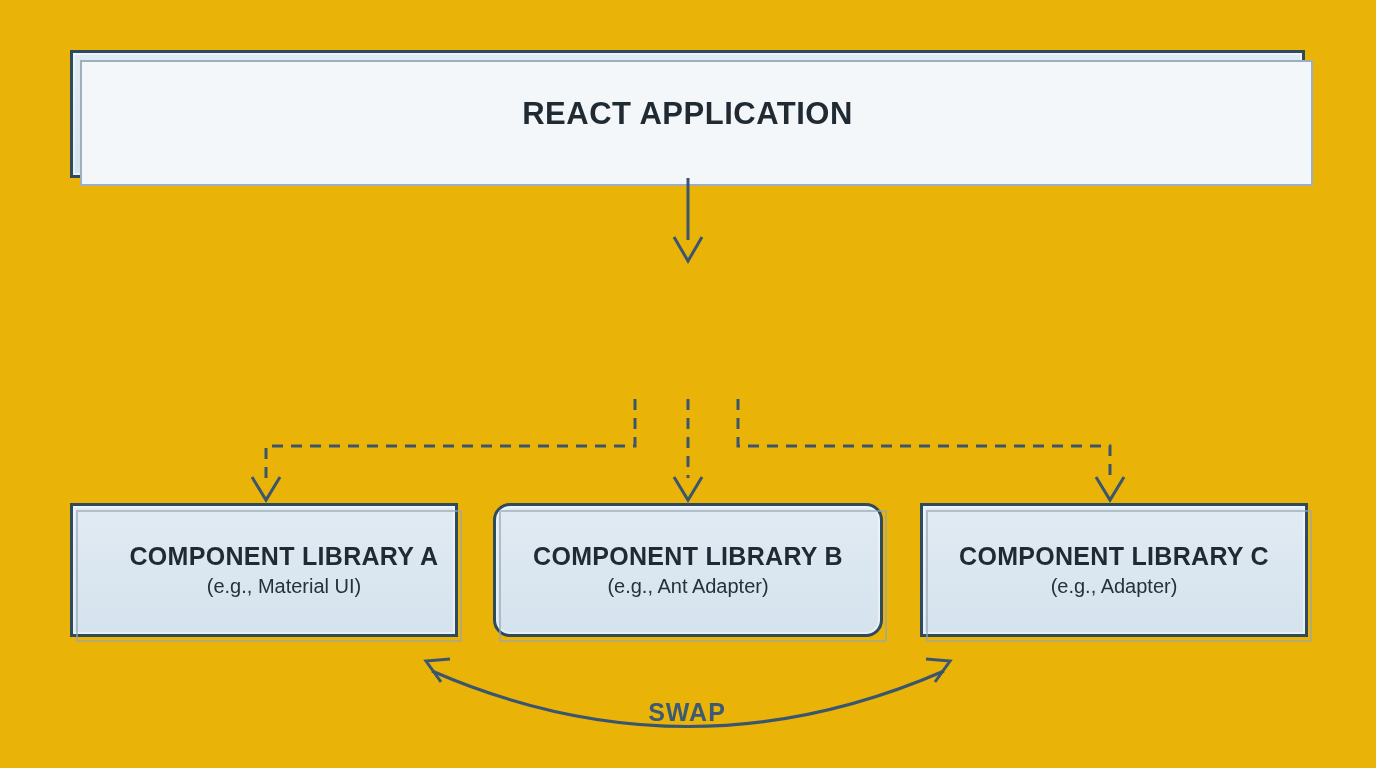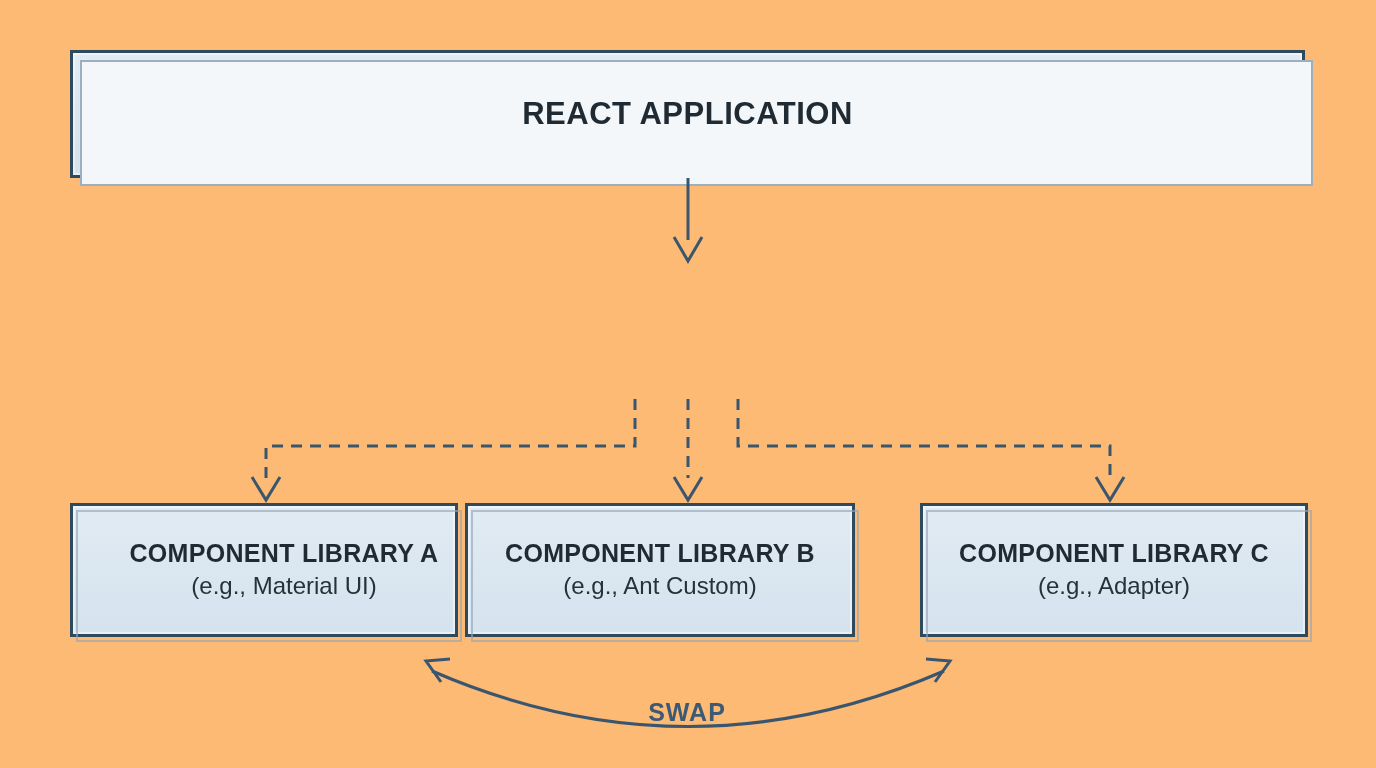--- a/index.html
+++ b/index.html
@@ -5,21 +5,21 @@
   html, body {
     margin: 0;
     padding: 0;
     background: #fdfdfb;
     font-family: "Liberation Sans", sans-serif;
   }
   .canvas {
     position: relative;
     width: 1376px;
     height: 768px;
-    background: #fdba74;
+    background: #eab308;
     overflow: hidden;
   }
   .connectors {
     position: absolute;
     left: 0; top: 0;
     width: 1376px; height: 768px;
     z-index: 2;
     pointer-events: none;
   }
   
@@ -82,32 +82,32 @@
   .lib-box::before {
     content: "";
     position: absolute;
     left: 3px; top: 4px;
     width: 100%; height: 100%;
     border: 2px solid rgba(150,166,181,0.65);
     background: transparent;
     z-index: -1;
   }
   .lib-a { left: 70px;  width: 388px; padding-left: 40px; }
-  .lib-b { left: 465px; width: 390px; }
+  .lib-b { left: 493px; width: 390px; border-radius: 17px; }
   .lib-c { left: 920px; width: 388px; justify-content: center; }
 
   .lib-title {
     font-size: 25px;
     font-weight: bold;
     letter-spacing: 0.3px;
     color: #1f2a33;
     line-height: 1.2;
   }
   .lib-subtitle {
-    font-size: 24px;
+    font-size: 20px;
     font-weight: normal;
     color: #263139;
     line-height: 1.3;
     margin-top: 2px;
   }
 
   .swap-label {
     position: absolute;
     left: 587px;
     top: 678px;
@@ -150,21 +150,21 @@
   </div>
 
 
   <div class="lib-box lib-a">
     <div class="lib-title">COMPONENT LIBRARY A</div>
     <div class="lib-subtitle">(e.g., Material UI)</div>
   </div>
 
   <div class="lib-box lib-b">
     <div class="lib-title">COMPONENT LIBRARY B</div>
-    <div class="lib-subtitle">(e.g., Ant Custom)</div>
+    <div class="lib-subtitle">(e.g., Ant Adapter)</div>
   </div>
 
   <div class="lib-box lib-c">
     <div class="lib-title">COMPONENT LIBRARY C</div>
     <div class="lib-subtitle">(e.g., Adapter)</div>
   </div>
 
   <div class="swap-label">SWAP</div>
 
 </div>

